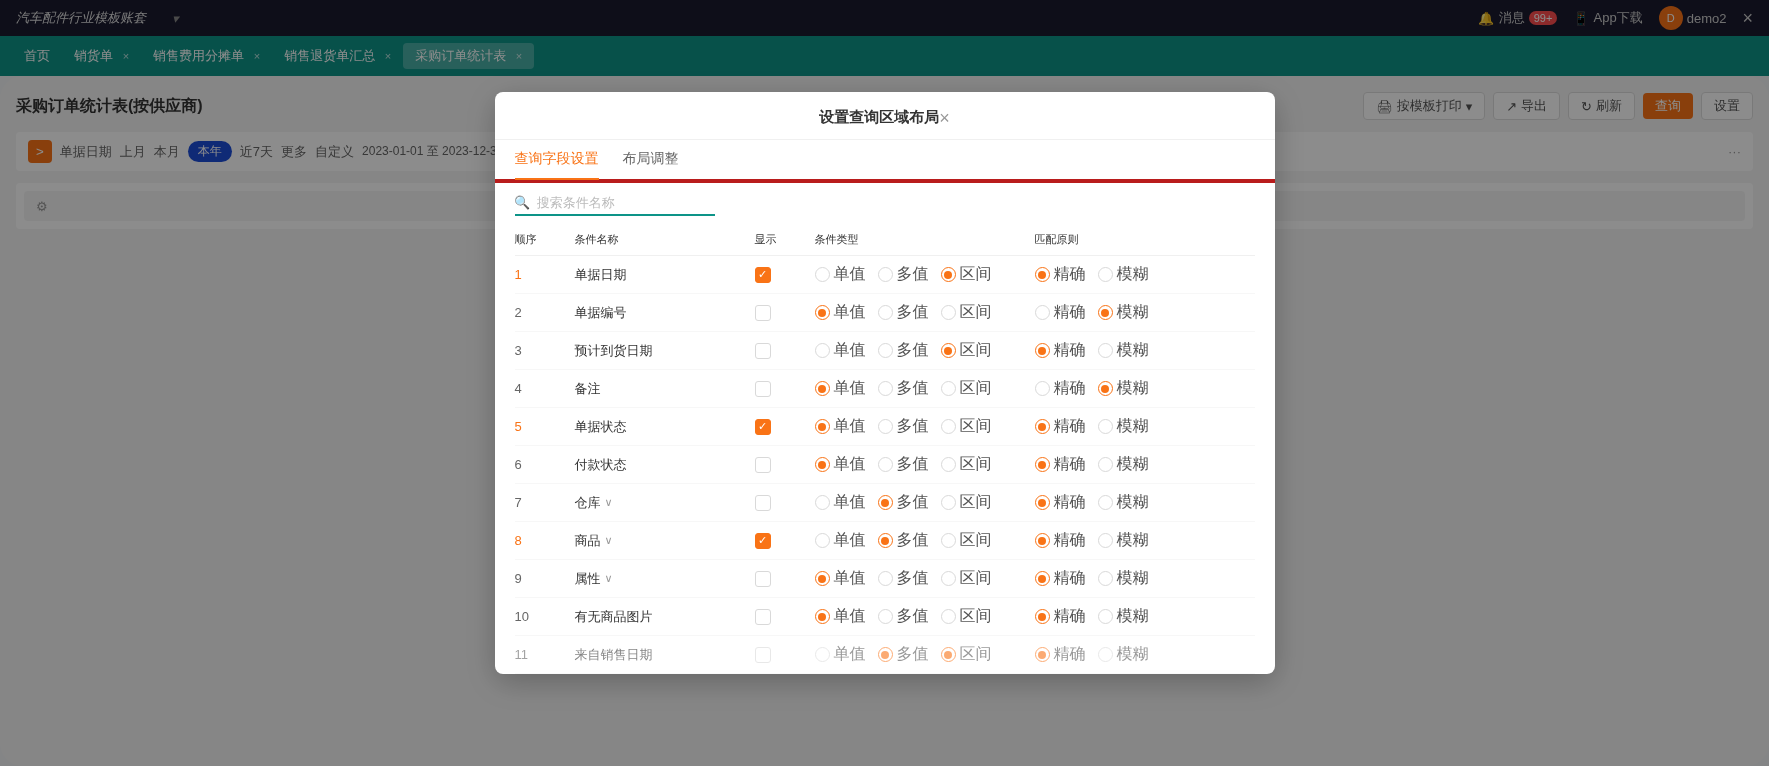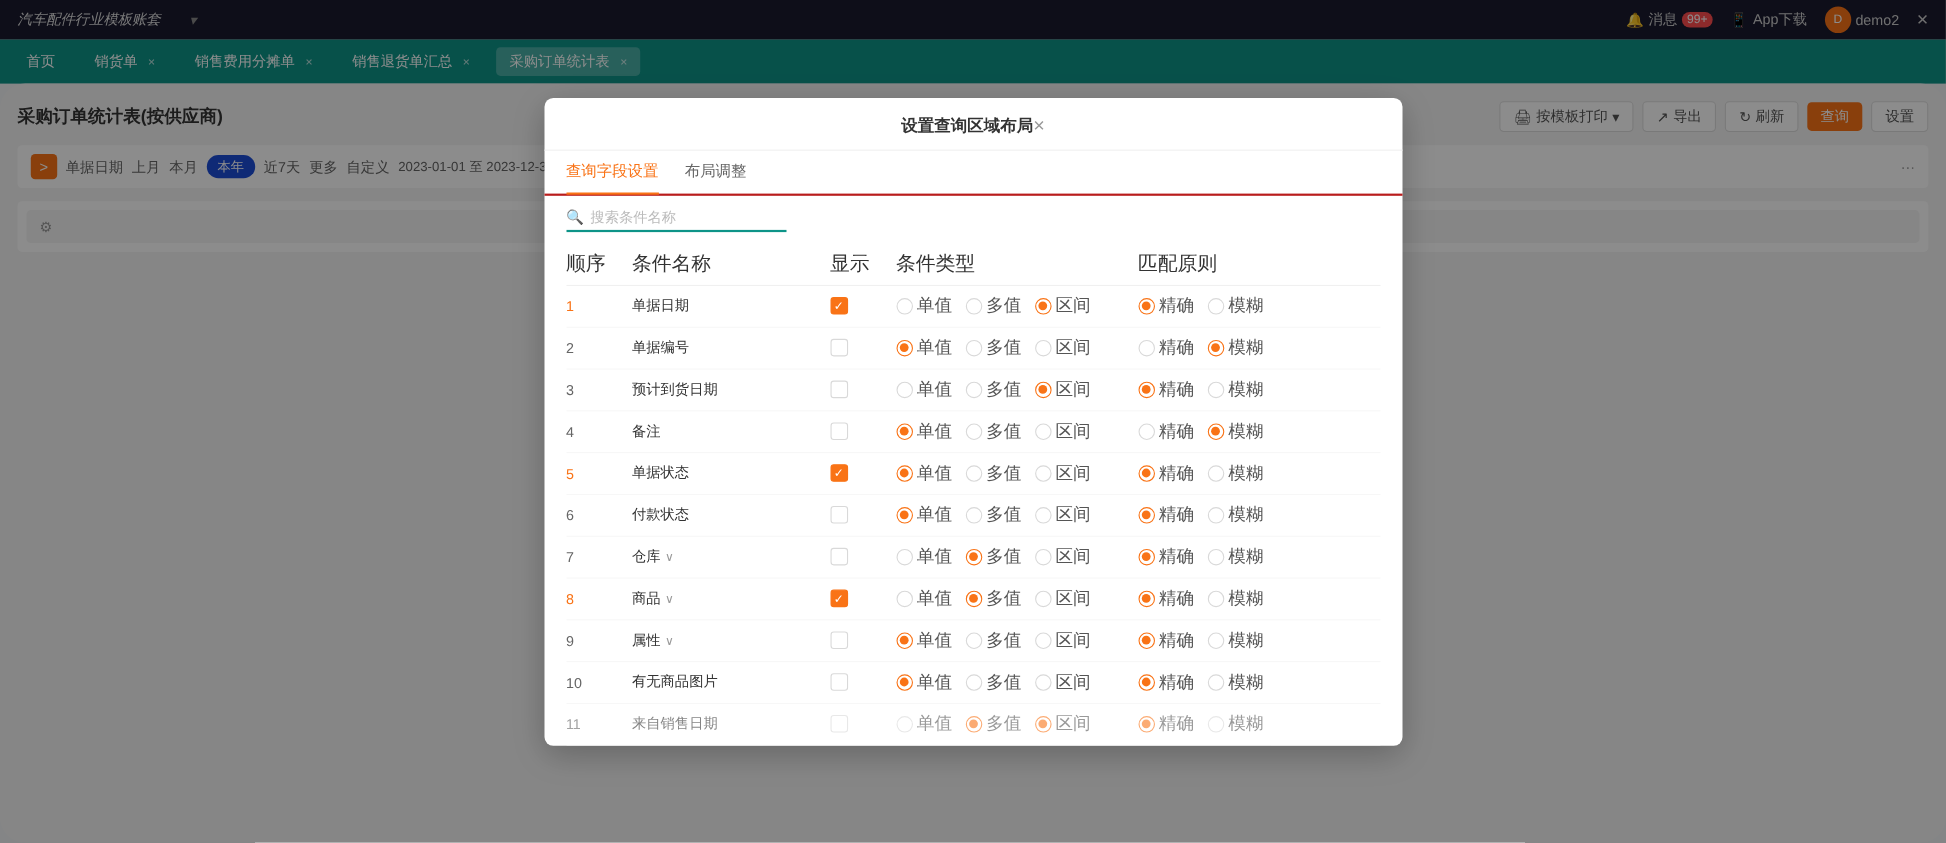--- a/index.html
+++ b/index.html
@@ -22,21 +22,21 @@
     .notif-badge { background: #ff4d4f; color: white; border-radius: 10px; padding: 1px 5px; font-size: 11px; }
     .close-btn-top { color: #ccc; cursor: pointer; font-size: 18px; }
 
     
     .second-nav {
       background: #0d9488;
       height: 40px;
       display: flex;
       align-items: center;
       padding: 0 12px;
-      gap: 12px;
+      gap: 0;
     }
     .nav-tab {
       padding: 4px 12px;
       color: white;
       border-radius: 4px;
       cursor: pointer;
       font-size: 13px;
       white-space: nowrap;
     }
     .nav-tab .close-x { margin-left: 6px; opacity: 0.7; font-size: 11px; }
@@ -122,21 +122,21 @@
       padding: 16px 20px 12px;
       border-bottom: 1px solid #f0f0f0;
     }
     .dialog-title { font-size: 15px; font-weight: bold; color: #333; }
     .dialog-close { cursor: pointer; color: #999; font-size: 18px; line-height: 1; }
 
     
     .dialog-tabs {
       display: flex;
       padding: 0 20px;
-      border-bottom: 2px solid #b91c1c;
+      border-bottom: 4px solid #b91c1c;
       gap: 24px;
     }
     .dialog-tab {
       padding: 10px 0;
       cursor: pointer;
       color: #666;
       font-size: 14px;
       border-bottom: 2px solid transparent;
       margin-bottom: -1px;
     }
@@ -173,21 +173,21 @@
     .dt-header {
       display: grid;
       grid-template-columns: 60px 180px 60px 1fr 1fr;
       padding: 8px 0;
       border-bottom: 1px solid #f0f0f0;
       position: sticky;
       top: 0;
       background: white;
     }
     .dt-header-cell {
-      font-size: 18px;
+      font-size: 11px;
       color: #333;
       font-weight: 500;
       font-family: Liberation Serif, serif;
     }
     .dt-row {
       display: grid;
       grid-template-columns: 60px 180px 60px 1fr 1fr;
       padding: 8px 0;
       border-bottom: 1px solid #f7f7f7;
       align-items: center;

